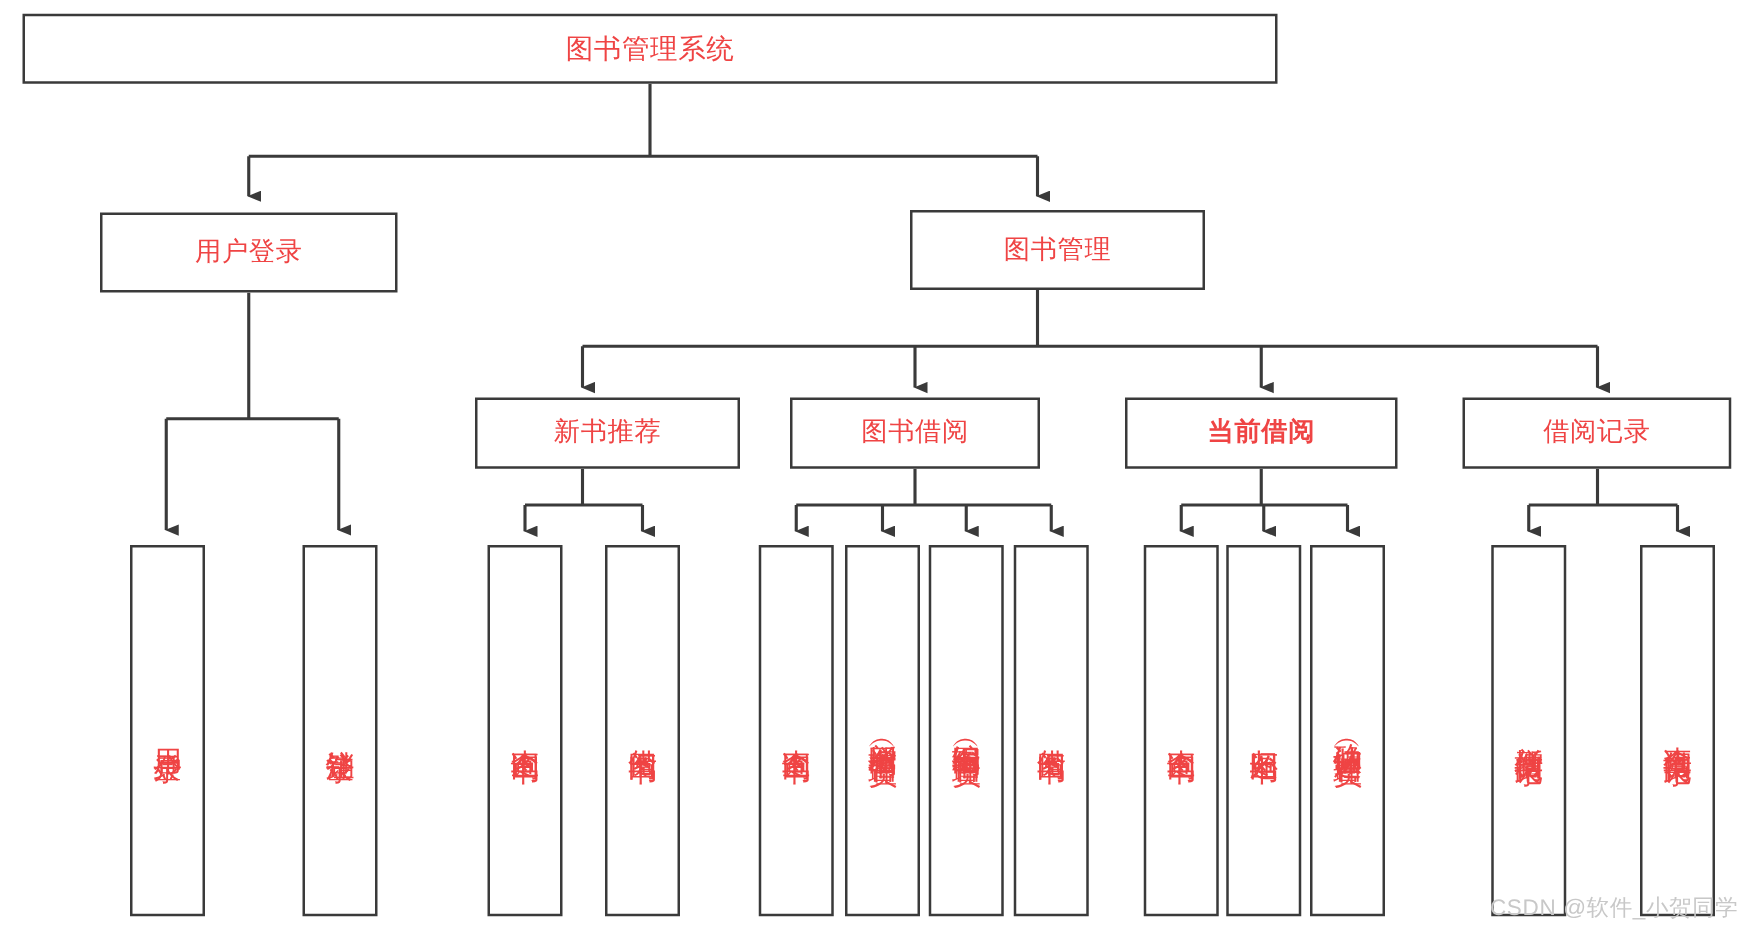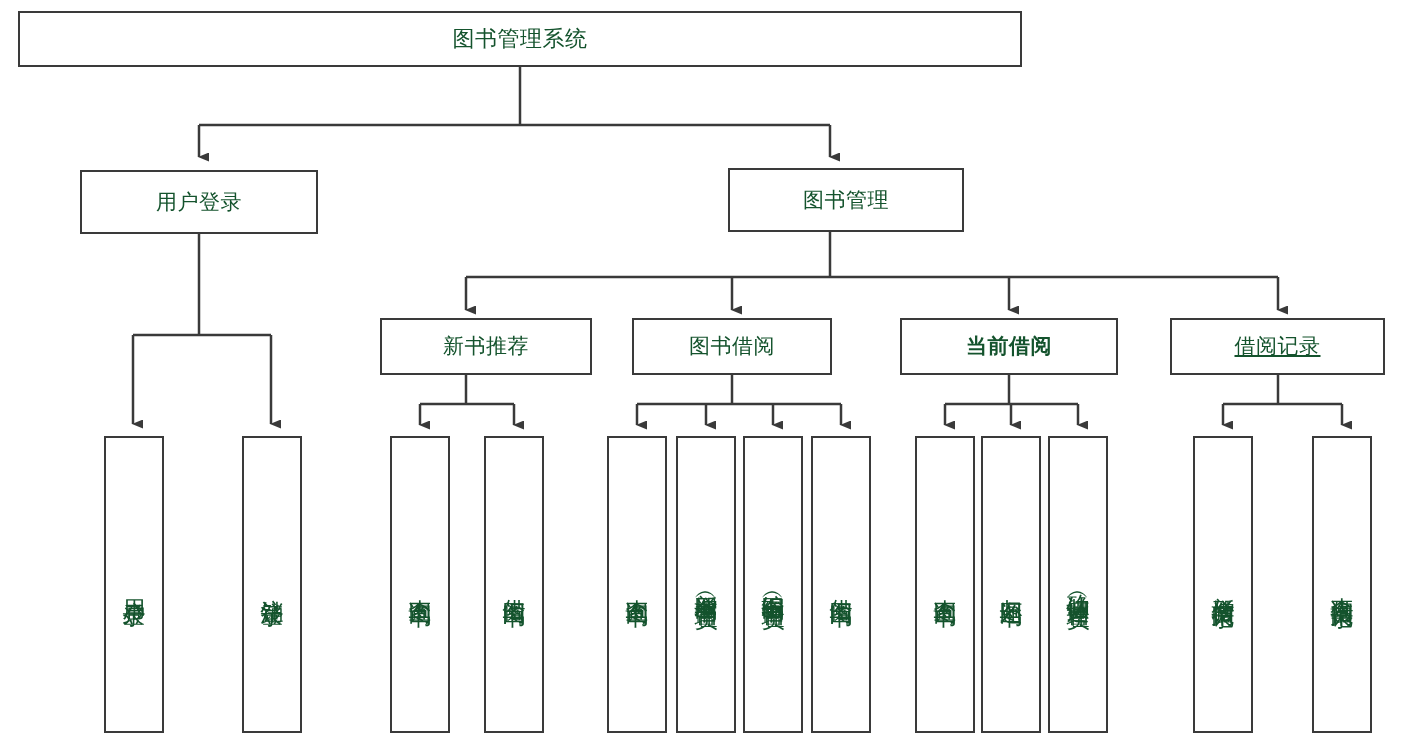--- a/index.html
+++ b/index.html
@@ -22,21 +22,21 @@
     pointer-events:none;
   }
   .node{
     position:absolute;
     box-sizing:border-box;
     background:#ffffff;
     border:2.5px solid #3a3a3a;
     display:flex;
     align-items:center;
     justify-content:center;
-    color:#14532d;
+    color:#ef4444;
     z-index:2;
   }
   .node .lbl{
     display:block;
     text-align:center;
     line-height:1.08;
     letter-spacing:0.5px;
   }
   
   .h-node .lbl{
@@ -141,21 +141,21 @@
   </div>
 
   <div class="node h-node" style="left:632px;top:318px;width:200px;height:57px;">
     <span class="lbl">图书借阅</span>
   </div>
 
   <div class="node h-node" style="left:900px;top:318px;width:218px;height:57px;font-weight:bold;">
     <span class="lbl">当前借阅</span>
   </div>
 
-  <div class="node h-node" style="left:1170px;top:318px;width:215px;height:57px;text-decoration:underline;">
+  <div class="node h-node" style="left:1170px;top:318px;width:215px;height:57px;">
     <span class="lbl">借阅记录</span>
   </div>
 
   <div class="node v-node" style="left:104px;top:436px;width:60px;height:297px;">
     <span class="lbl">用户登录</span>
   </div>
   <div class="node v-node" style="left:242px;top:436px;width:60px;height:297px;">
     <span class="lbl">注销登录</span>
   </div>
 
@@ -189,14 +189,15 @@
     <span class="lbl">确认归还（管理员）</span>
   </div>
 
   <div class="node v-node" style="left:1193px;top:436px;width:60px;height:297px;">
     <span class="lbl">新增借阅记录</span>
   </div>
   <div class="node v-node" style="left:1312px;top:436px;width:60px;height:297px;">
     <span class="lbl">查询借阅记录</span>
   </div>
 
+  <div class="watermark" style="left:1192px;top:714px;">CSDN @软件_小贺同学</div>
 
 </div>
 
 </body></html>

